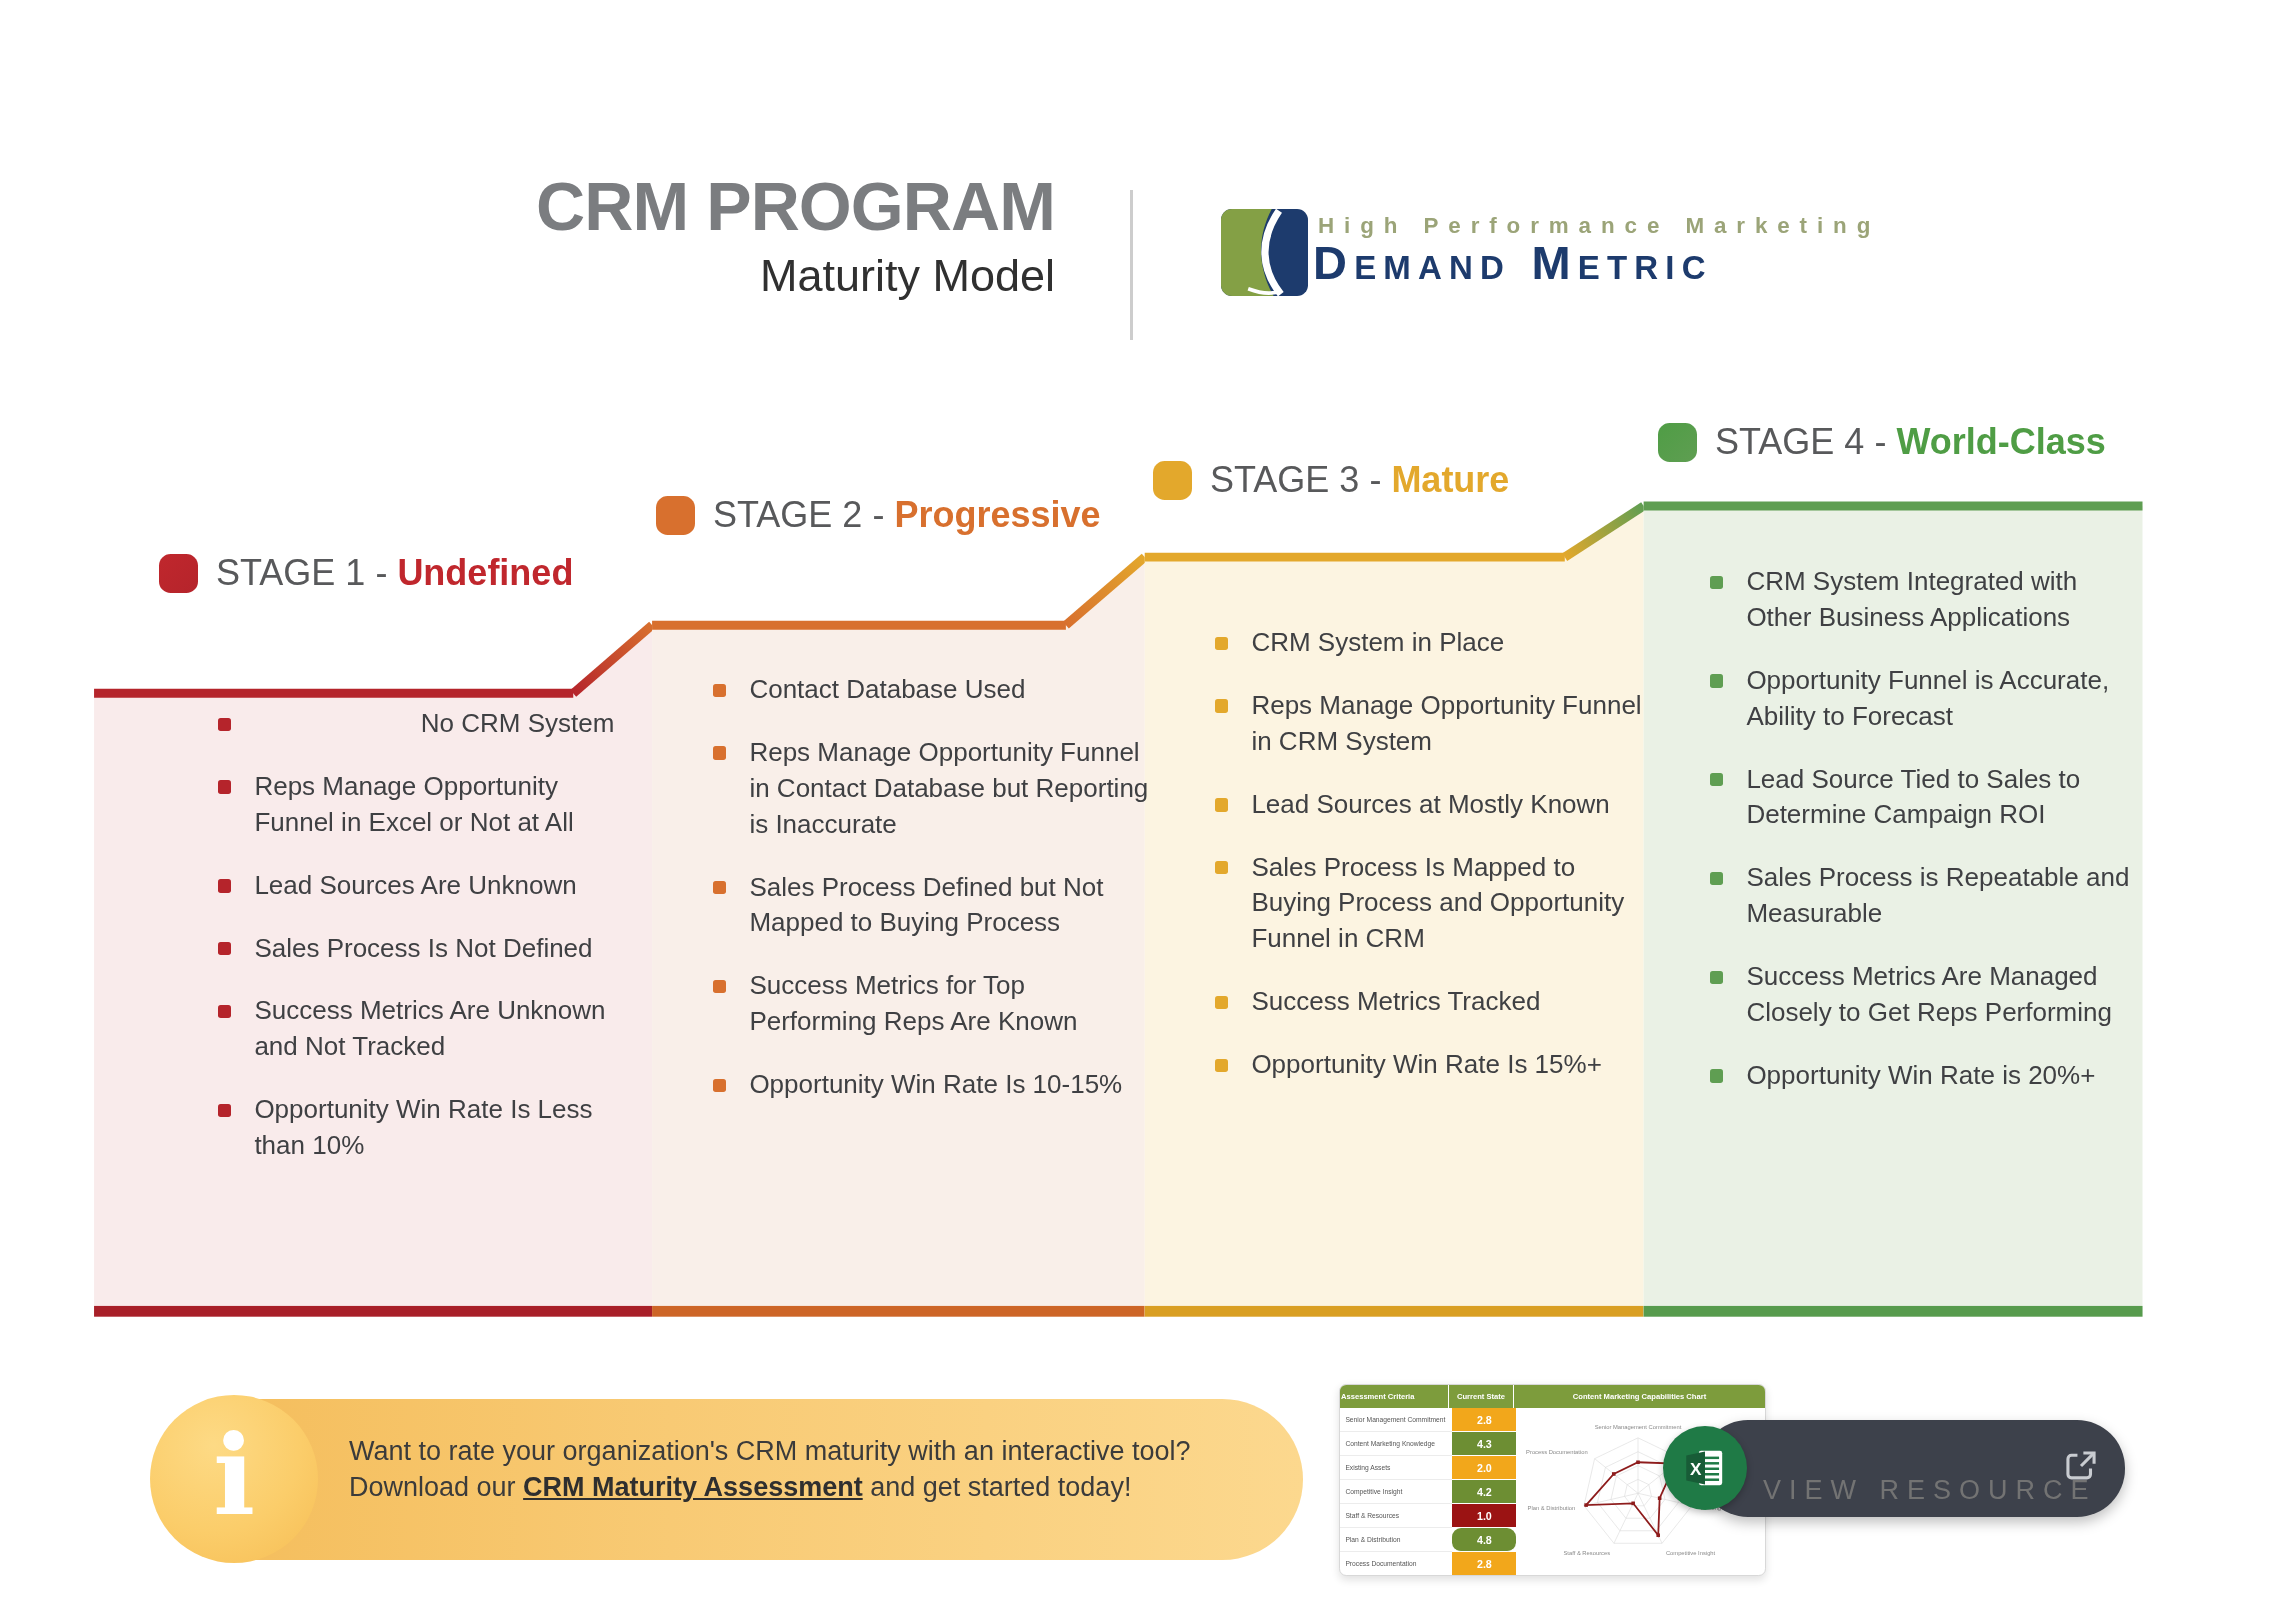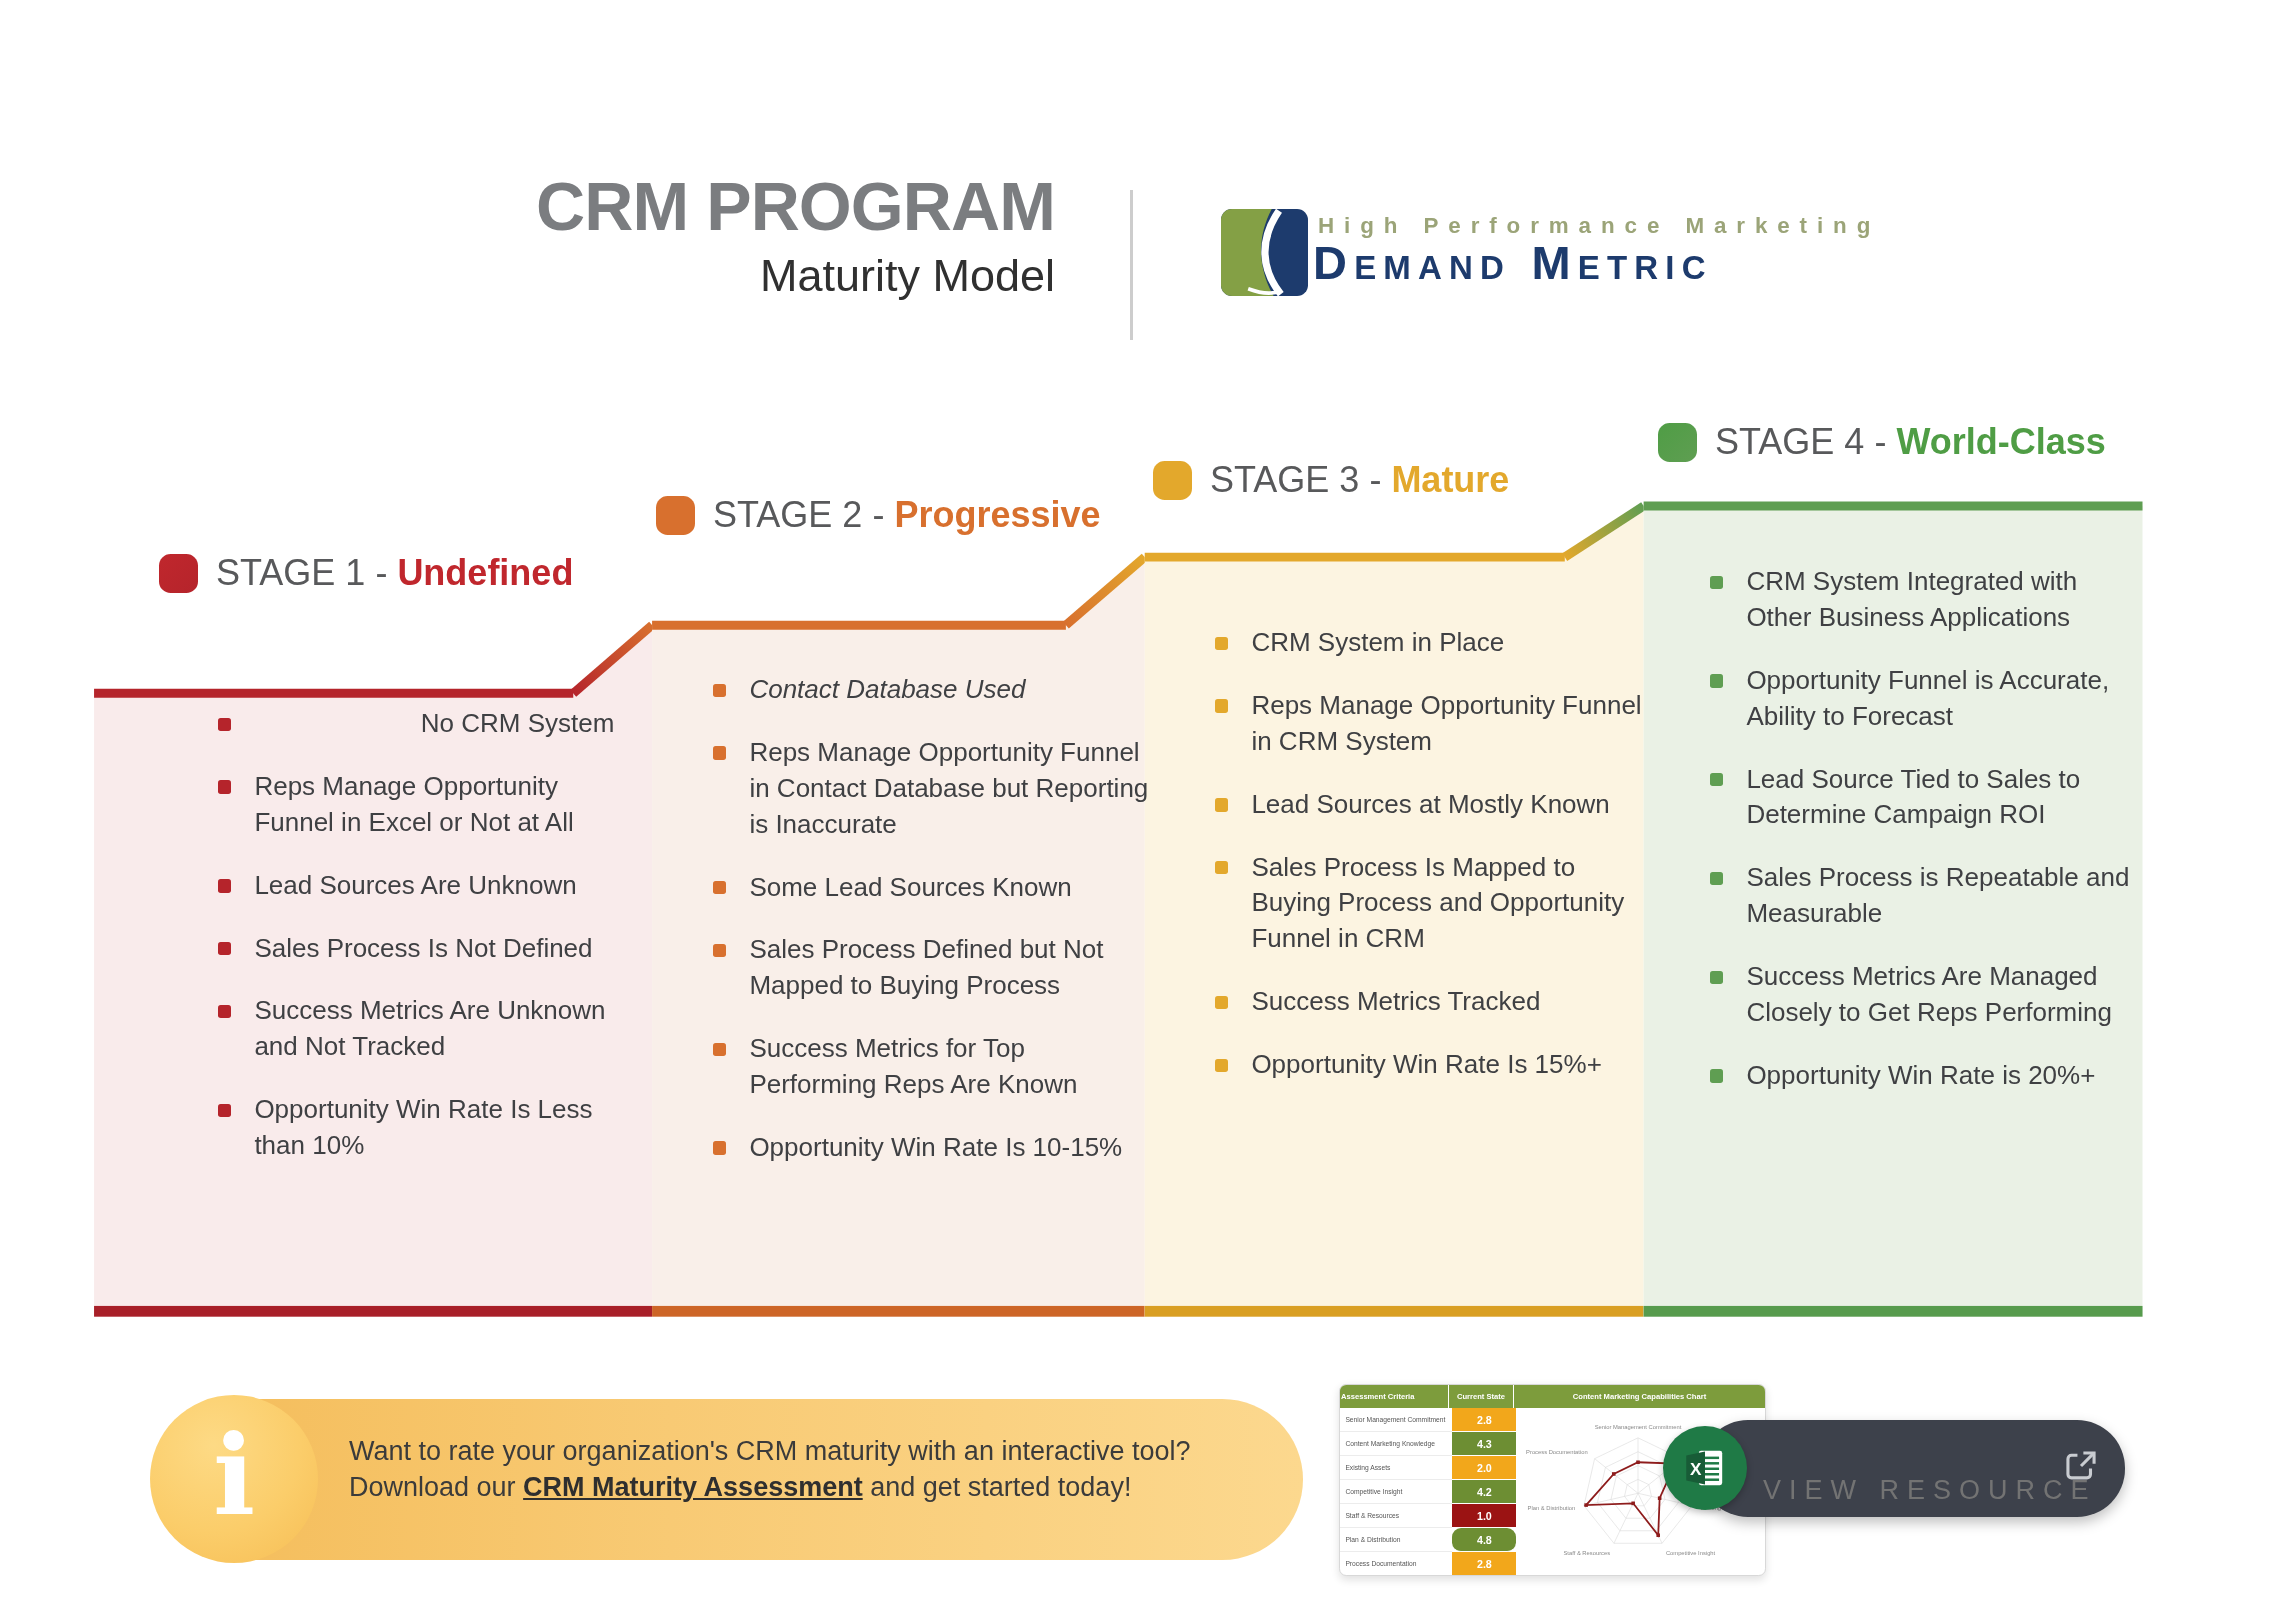--- a/index.html
+++ b/index.html
@@ -144,29 +144,25 @@
           <span class="bullet-txt" style="width: 360px;">Opportunity Win Rate Is Less than 10%</span>
         </div>
       </div>
       <div class="abs stage-header" style="left: 656px; top: 494px;">
         <span class="hdr-bullet" style="background: linear-gradient(135deg, rgb(216, 112, 46), rgb(216, 112, 46));"></span>
         <span class="hdr-text">STAGE 2 - <span class="hdr-name" style="color: rgb(216, 112, 46);">Progressive</span></span>
       </div>
       <div class="abs bullet-list" style="left: 713px; top: 672px;">
         <div class="bullet-item">
           <span class="bullet-sq" style="background: rgb(216, 112, 46);"></span>
-          <span class="bullet-txt" style="width: 399px; font-style: italic;">Contact Database Used</span>
+          <span class="bullet-txt" style="width: 399px;">Contact Database Used</span>
         </div>
         <div class="bullet-item">
           <span class="bullet-sq" style="background: rgb(216, 112, 46);"></span>
           <span class="bullet-txt" style="width: 399px;">Reps Manage Opportunity Funnel in Contact Database but Reporting is Inaccurate</span>
-        </div>
-        <div class="bullet-item">
-          <span class="bullet-sq" style="background: rgb(216, 112, 46);"></span>
-          <span class="bullet-txt" style="width: 399px;">Some Lead Sources Known</span>
         </div>
         <div class="bullet-item">
           <span class="bullet-sq" style="background: rgb(216, 112, 46);"></span>
           <span class="bullet-txt" style="width: 399px;">Sales Process Defined but Not Mapped to Buying Process</span>
         </div>
         <div class="bullet-item">
           <span class="bullet-sq" style="background: rgb(216, 112, 46);"></span>
           <span class="bullet-txt" style="width: 399px;">Success Metrics for Top Performing Reps Are Known</span>
         </div>
         <div class="bullet-item">

